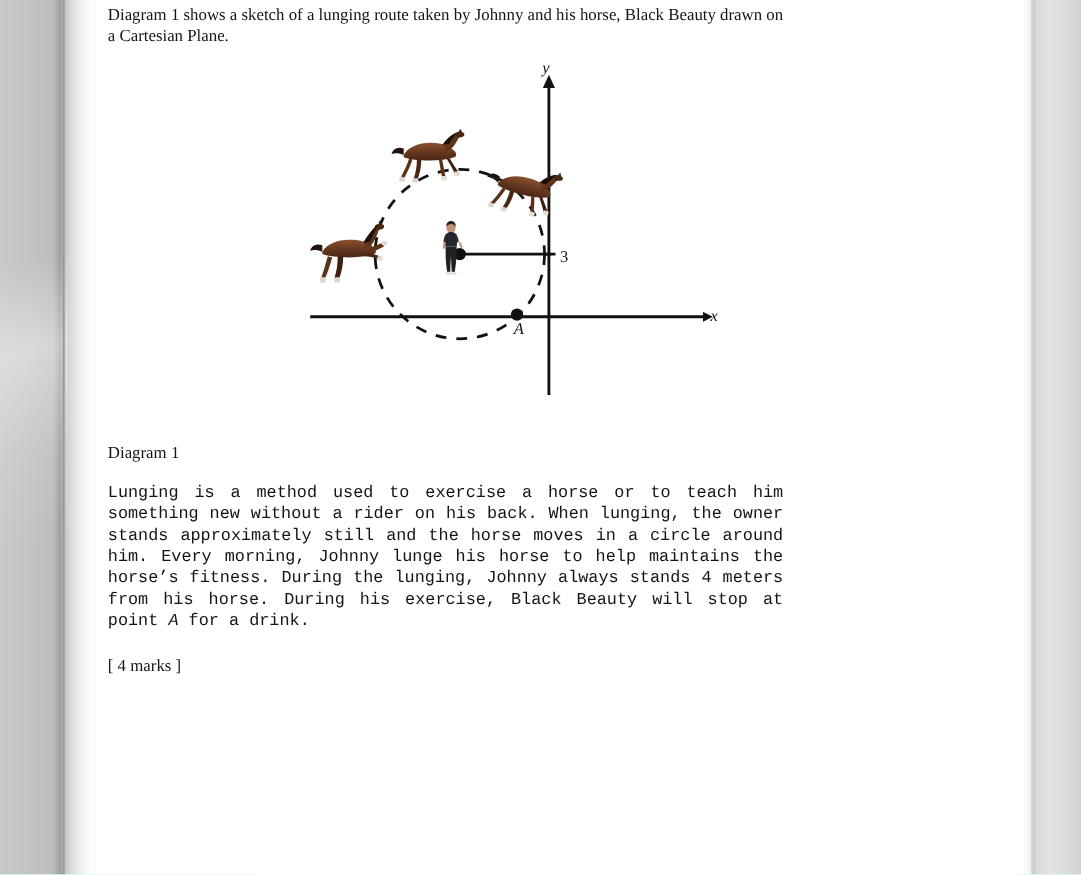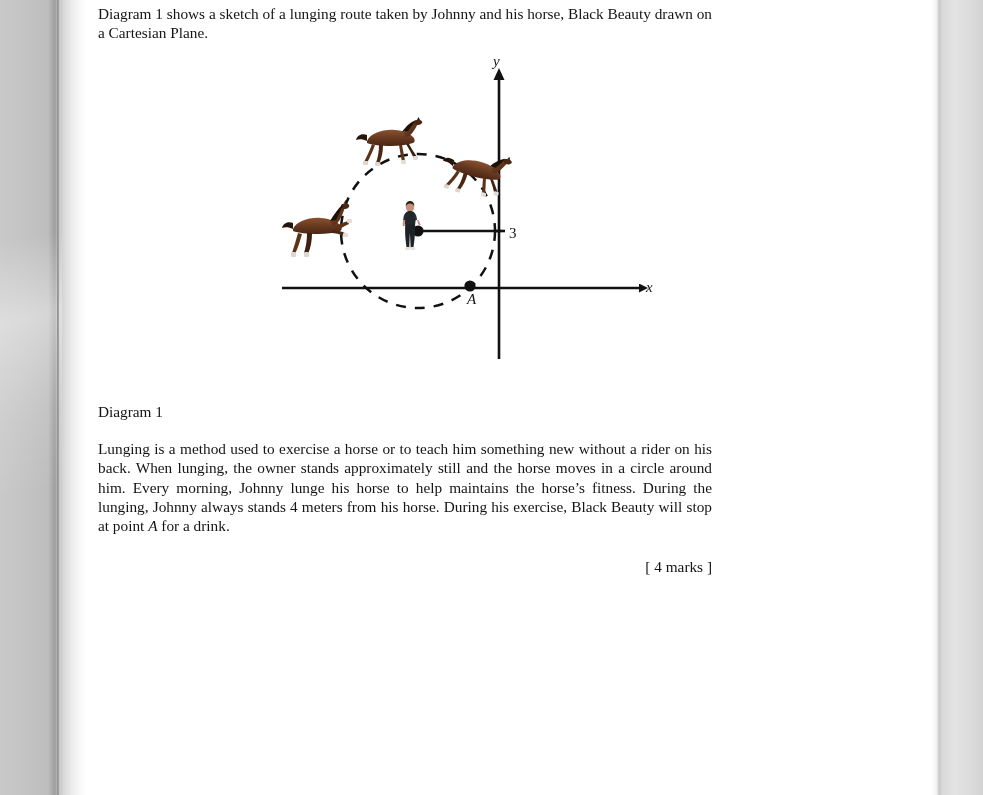--- a/index.html
+++ b/index.html
@@ -94,34 +94,33 @@
     color: #1a1a1a;
   }
   .para {
     font-size: 15.3px;
     line-height: 19.4px;
     text-align: justify;
     margin: 0;
     color: #141414;
   }
   .para.intro { margin-top: 4px; }
-  .para.body  { margin-top: 0; }
+  .para.body  { margin-top: 0; font-family: Liberation Mono, monospace; }
   .para.ask   { margin-top: 18px; text-align: left; }
   .it { font-style: italic; }
 
   .diagram-caption {
     font-size: 15.3px;
     color: #141414;
     margin: 0;
     width: 614px;
   }
   .marks {
     font-size: 15.3px;
     color: #141414;
-    text-align: right;
     width: 614px;
     margin-top: 22px;
   }
 
   
   .diagram-wrap {
     position: absolute;
     left: 86px;
     top: 48px;
     width: 845px;

